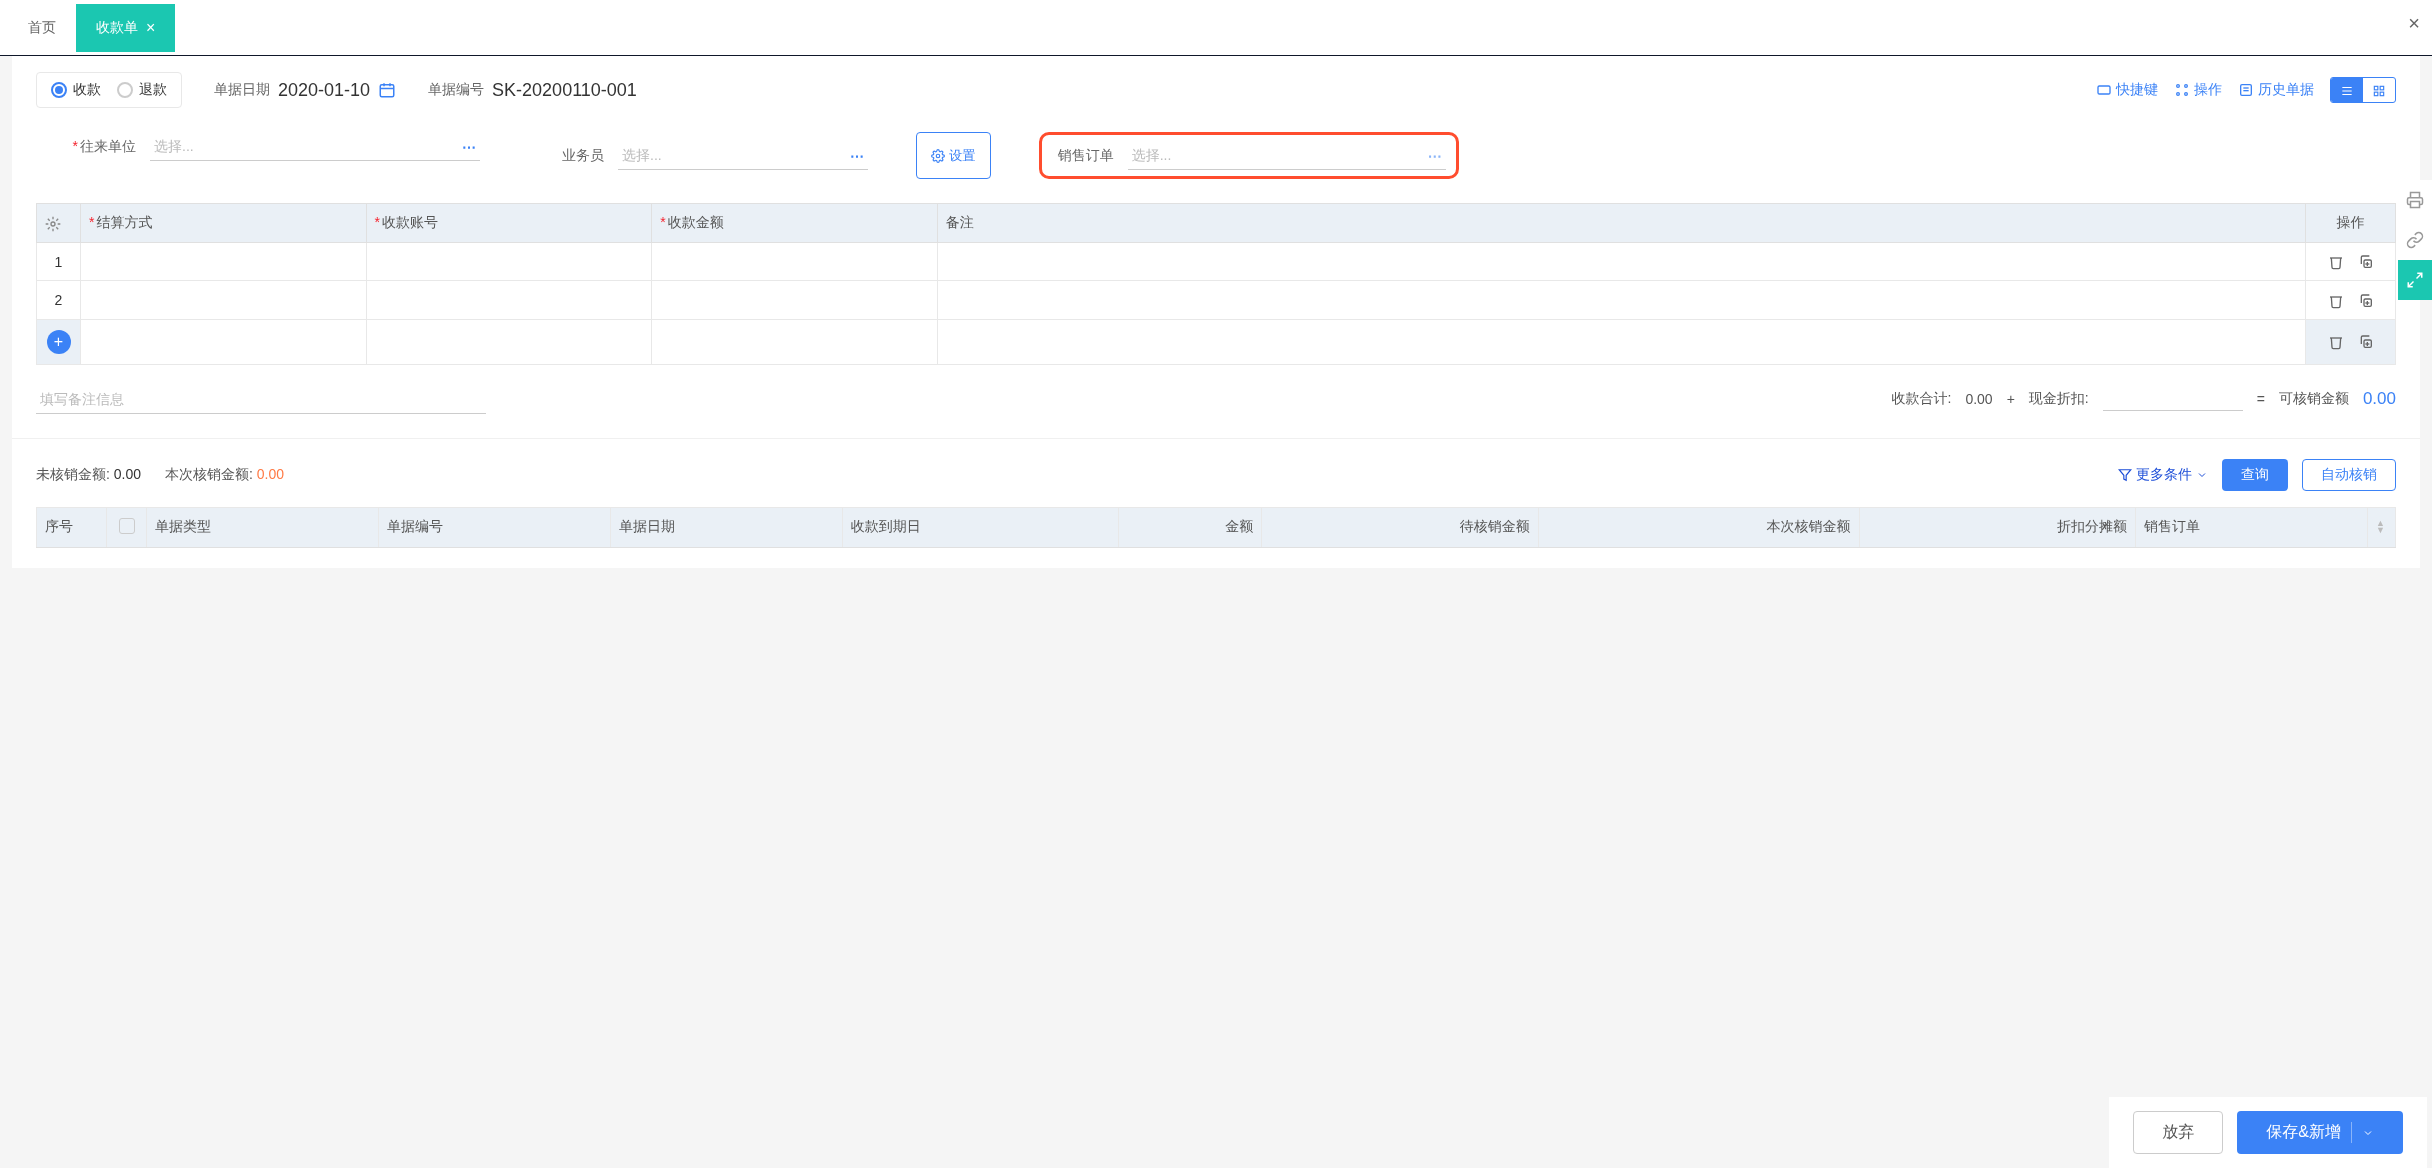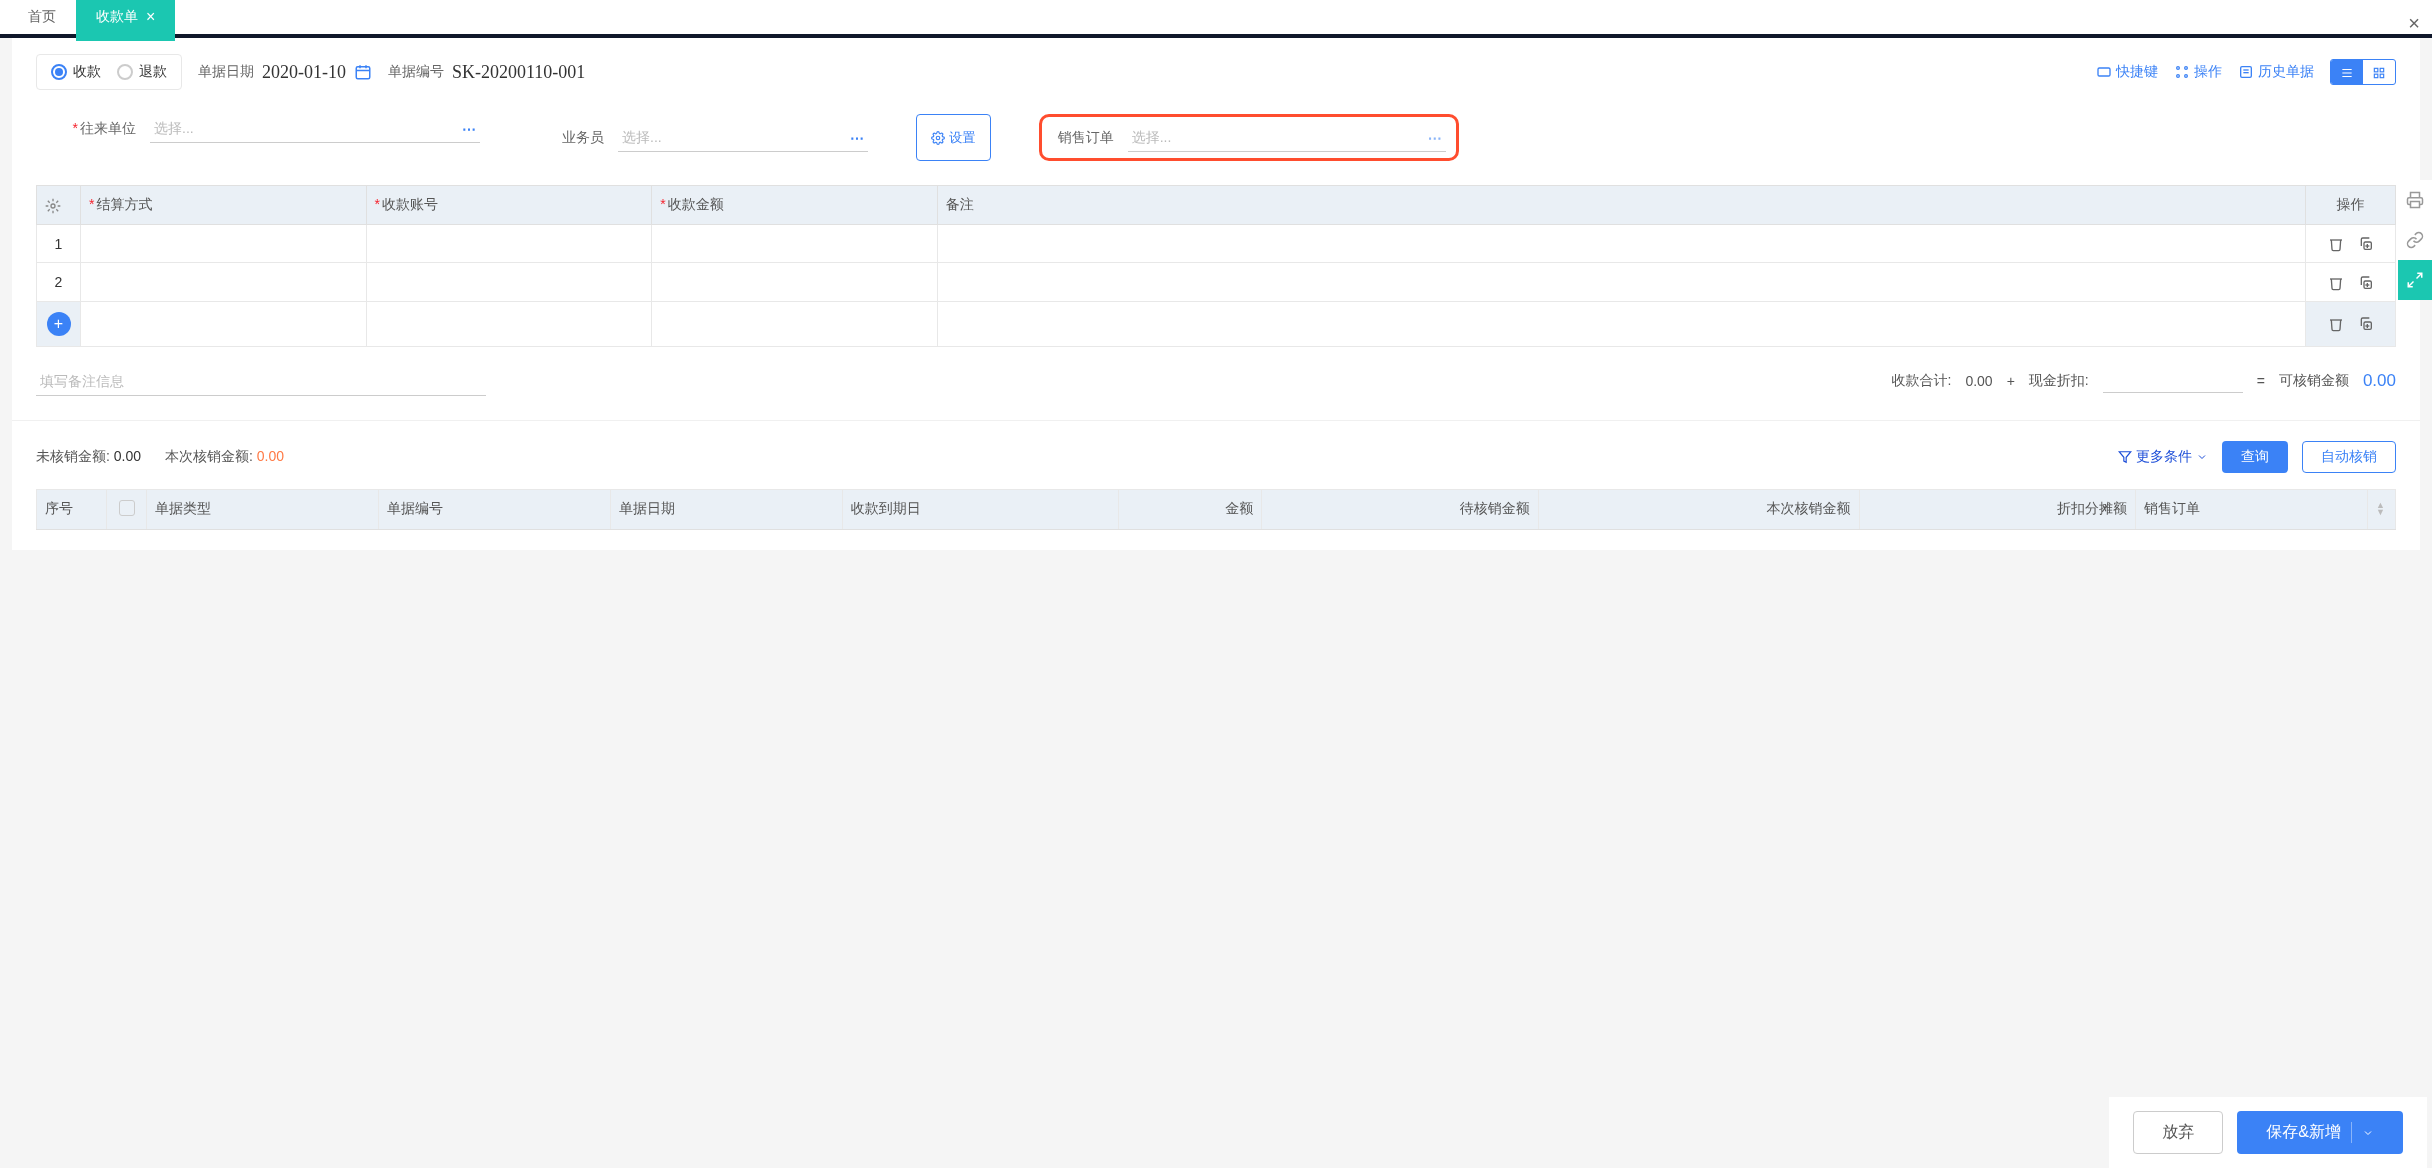--- a/index.html
+++ b/index.html
@@ -1,26 +1,26 @@
 <!DOCTYPE html>
 <html><head>
   <meta charset="utf-8">
   <style>
     * { box-sizing: border-box; margin: 0; padding: 0; }
     body { font-family: "Microsoft YaHei", Arial, sans-serif; font-size: 14px; color: #333; background: #f5f5f5; }
     
-    .tabs-bar { display: flex; align-items: center; background: #fff; border-bottom: 4px solid #0f172a; height: 38px; padding-left: 8px; position: relative; }
+    .tabs-bar { display: flex; align-items: center; background: #fff; border-bottom: 1px solid #0f172a; height: 56px; padding-left: 8px; position: relative; }
     .tab { padding: 0 20px; height: 48px; display: flex; align-items: center; cursor: pointer; color: #666; }
     .tab.active { background: #1bc7b1; color: #fff; }
     .tab-close { margin-left: 8px; color: #fff; cursor: pointer; font-size: 16px; }
     .tabs-close-all { position: absolute; right: 12px; top: 12px; cursor: pointer; font-size: 20px; color: #666; }
     
     .main { background: #fff; margin: 0 12px 0 12px; padding: 0; }
     
-    .toolbar { display: flex; align-items: center; padding: 16px 24px 8px 24px; gap: 16px; font-family: Liberation Serif, serif; }
+    .toolbar { display: flex; align-items: center; padding: 16px 24px 8px 24px; gap: 32px; }
     .radio-group { display: flex; align-items: center; gap: 16px; border: 1px solid #e8e8e8; border-radius: 4px; padding: 8px 14px; }
     .radio-item { display: flex; align-items: center; gap: 6px; cursor: pointer; }
     .radio-circle { width: 16px; height: 16px; border-radius: 50%; border: 2px solid #ccc; display: inline-block; position: relative; }
     .radio-circle.checked { border-color: #3b82f6; }
     .radio-circle.checked::after { content: ''; position: absolute; width: 8px; height: 8px; background: #3b82f6; border-radius: 50%; top: 2px; left: 2px; }
     
     .field-inline { display: flex; align-items: center; gap: 8px; }
     .field-label { color: #666; font-size: 14px; }
     .field-value { font-size: 18px; color: #333; }
     .cal-icon { color: #3b82f6; cursor: pointer; }

